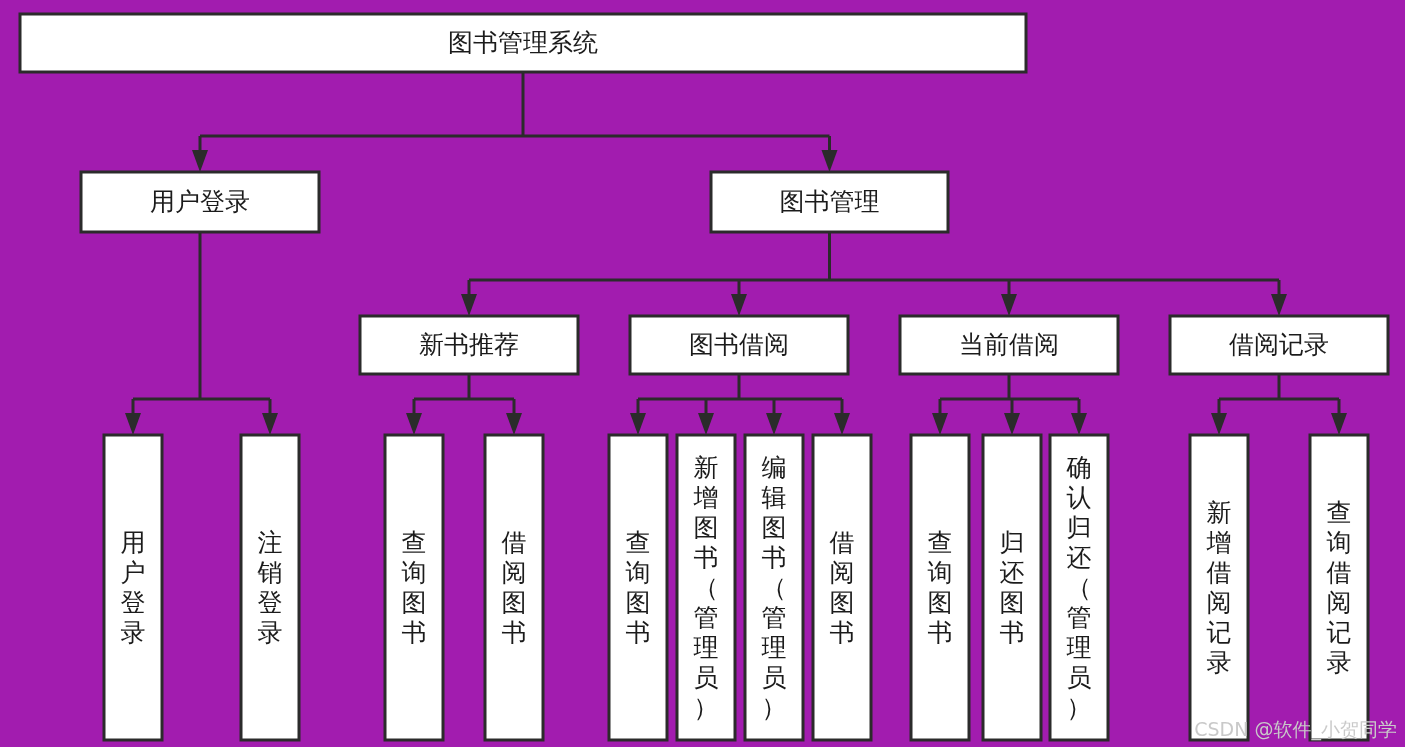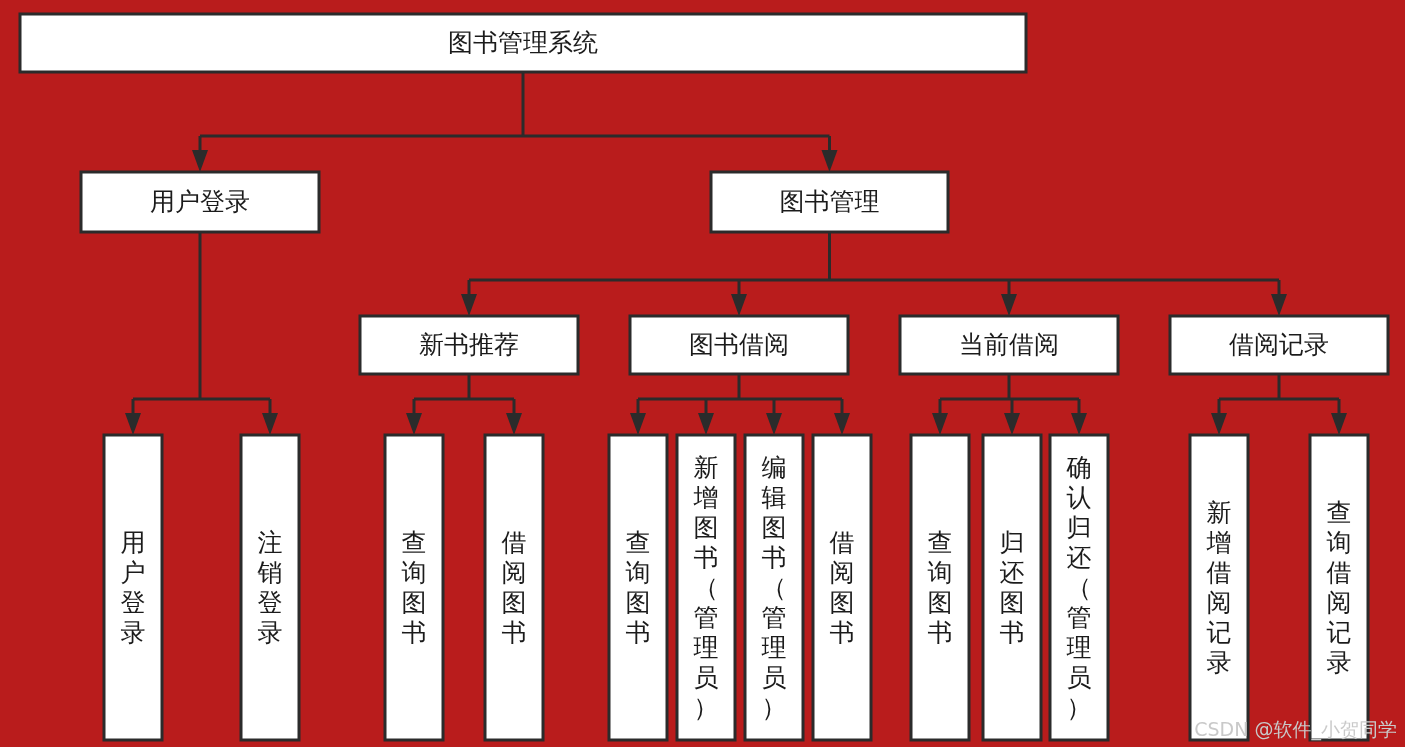--- a/index.html
+++ b/index.html
@@ -7,21 +7,21 @@
     padding: 0;
     background: #ffffff;
   }
   body {
     font-family: "DejaVu Sans", "Liberation Sans", sans-serif;
   }
   #diagram-root {
     position: relative;
     width: 1405px;
     height: 747px;
-    background: #b91c1c;
+    background: #a21caf;
     overflow: hidden;
   }
   svg#flowchart {
     position: absolute;
     top: 0;
     left: 0;
     width: 1405px;
     height: 747px;
     display: block;
   }

